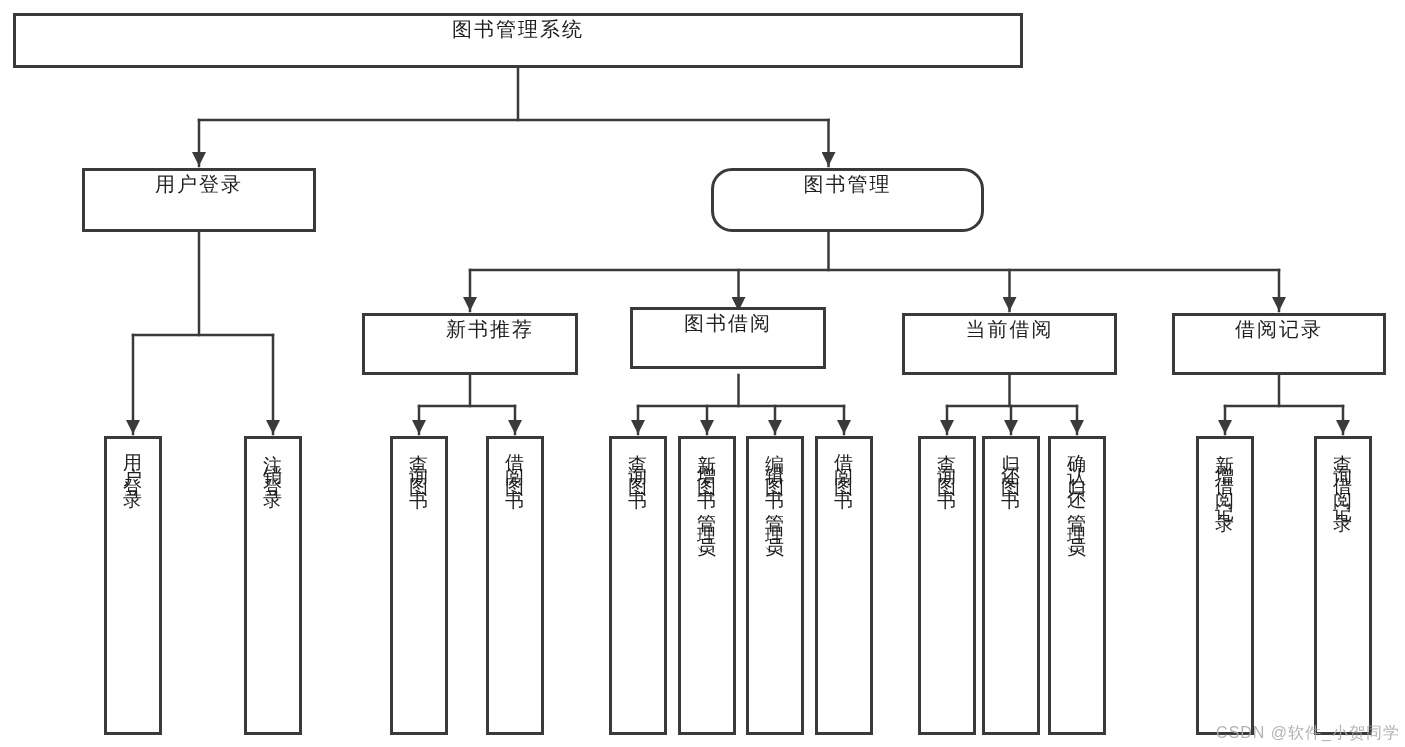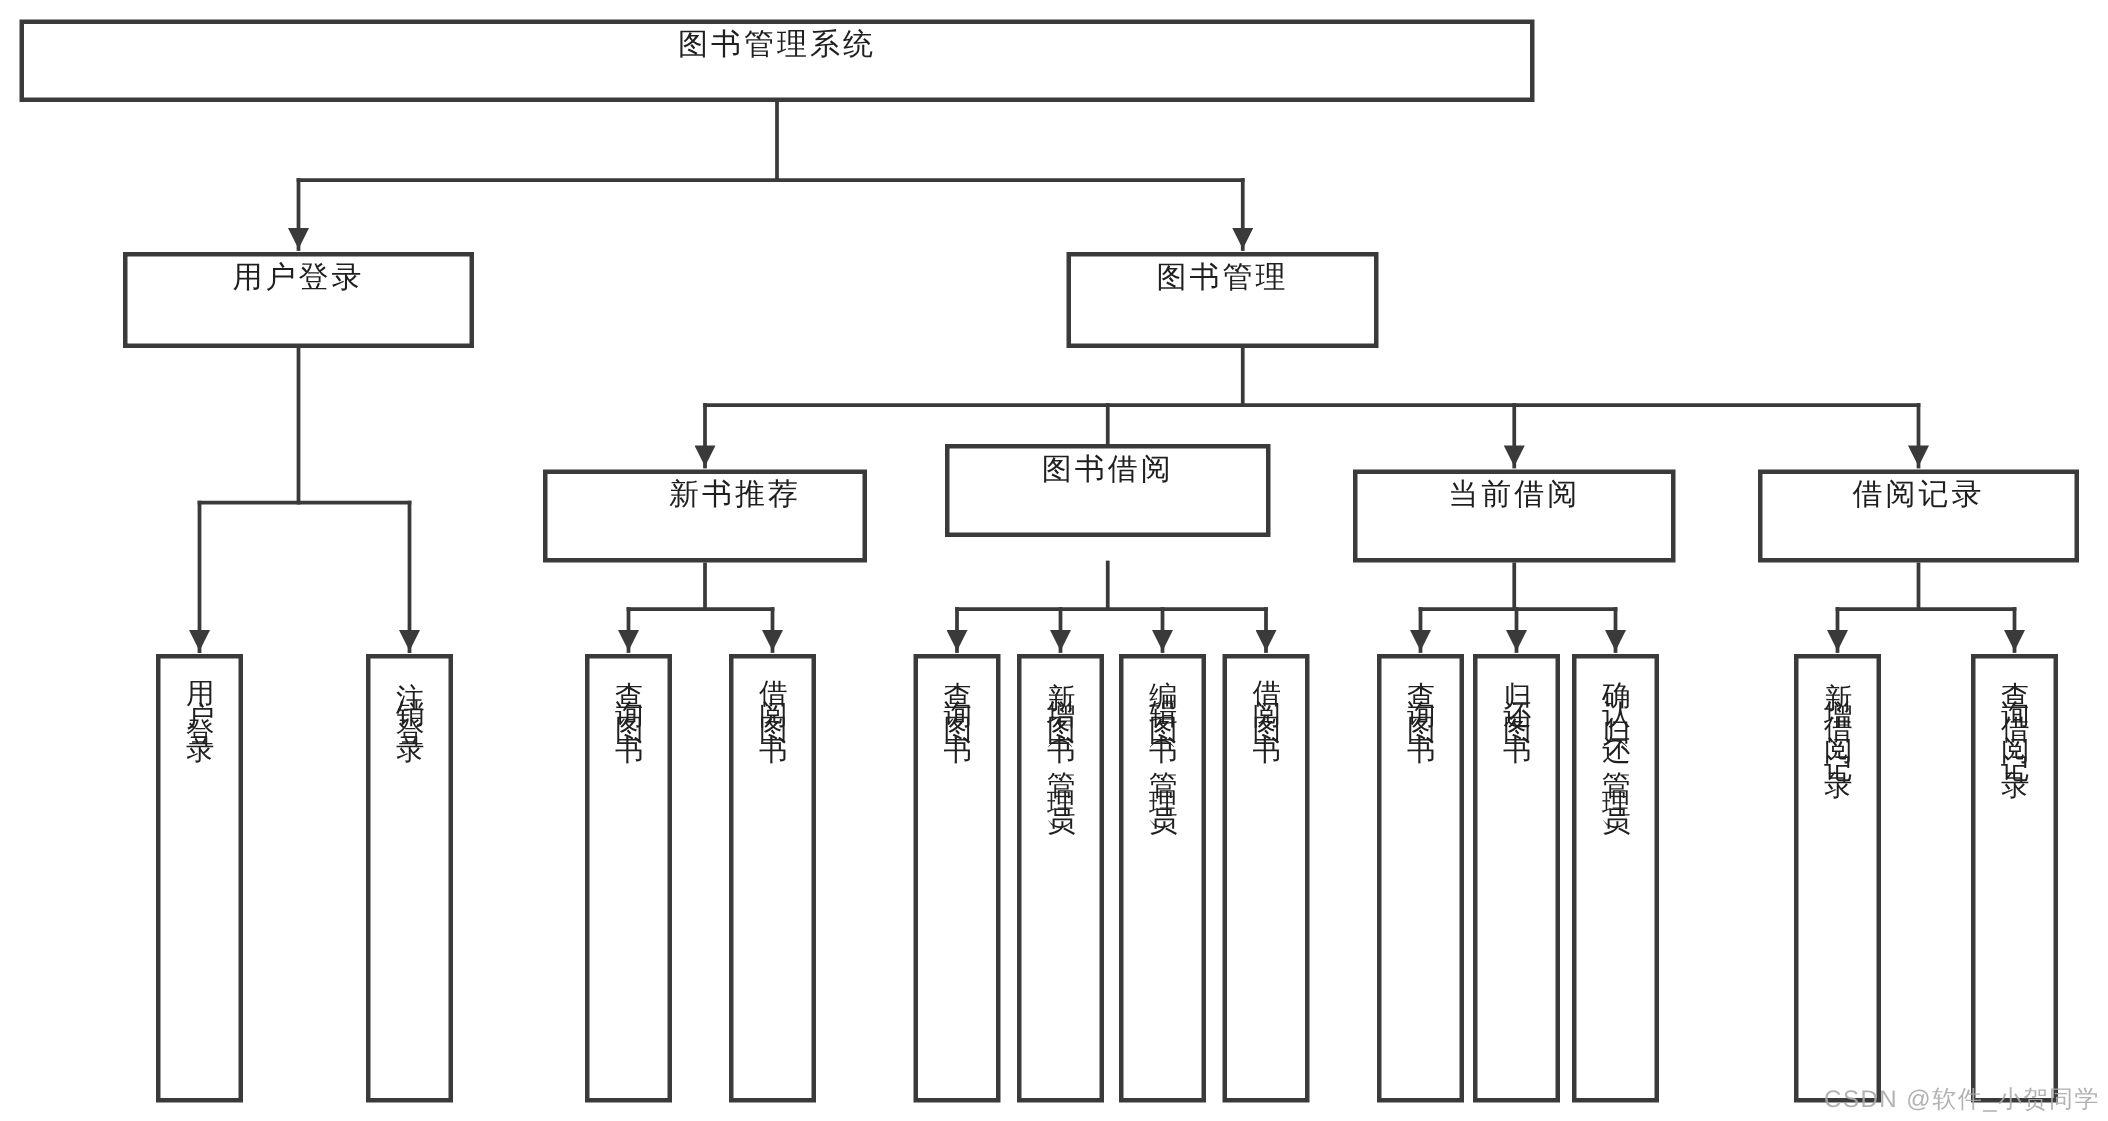--- a/index.html
+++ b/index.html
@@ -108,28 +108,28 @@
     </g>
   </svg>
 
   <div class="node h" style="left:13px;top:13px;width:1010px;height:55px;">
     <span>图书管理系统</span>
   </div>
 
   <div class="node h" style="left:82px;top:168px;width:234px;height:64px;">
     <span>用户登录</span>
   </div>
-  <div class="node h" style="left:711px;top:168px;width:208px;height:64px;">
+  <div class="node h" style="left:711px;top:168px;width:273px;height:64px;border-radius:21px;">
     <span>图书管理</span>
   </div>
 
   <div class="node h" style="left:362px;top:313px;width:216px;height:62px;padding-left:40px;">
     <span>新书推荐</span>
   </div>
-  <div class="node h" style="left:630px;top:296px;width:217px;height:62px;">
+  <div class="node h" style="left:630px;top:307px;width:196px;height:62px;">
     <span>图书借阅</span>
   </div>
   <div class="node h" style="left:902px;top:313px;width:215px;height:62px;">
     <span>当前借阅</span>
   </div>
   <div class="node h" style="left:1172px;top:313px;width:214px;height:62px;">
     <span>借阅记录</span>
   </div>
 
   <div class="node v" style="left:104px;top:436px;width:58px;height:299px;">

